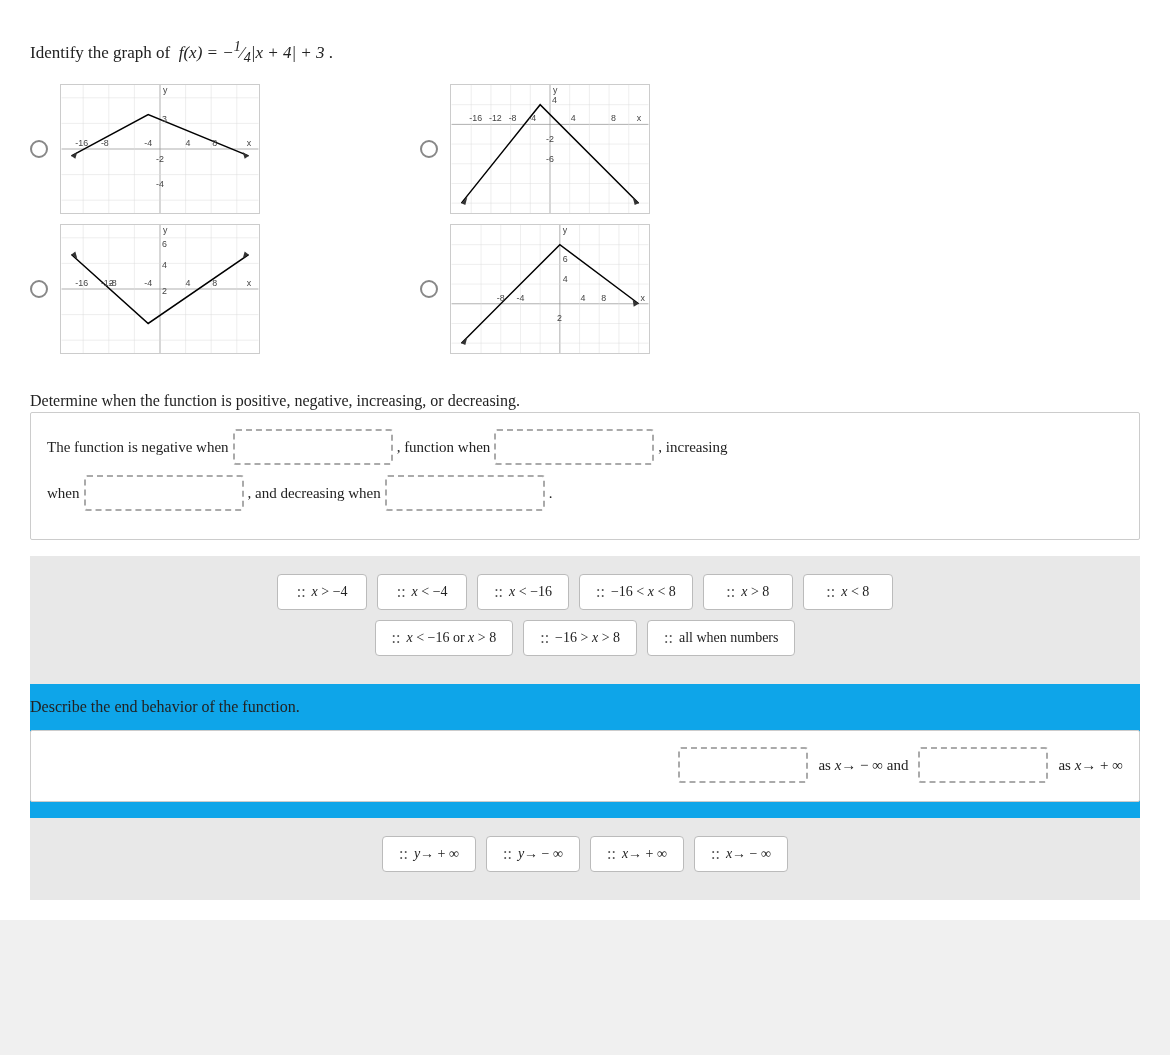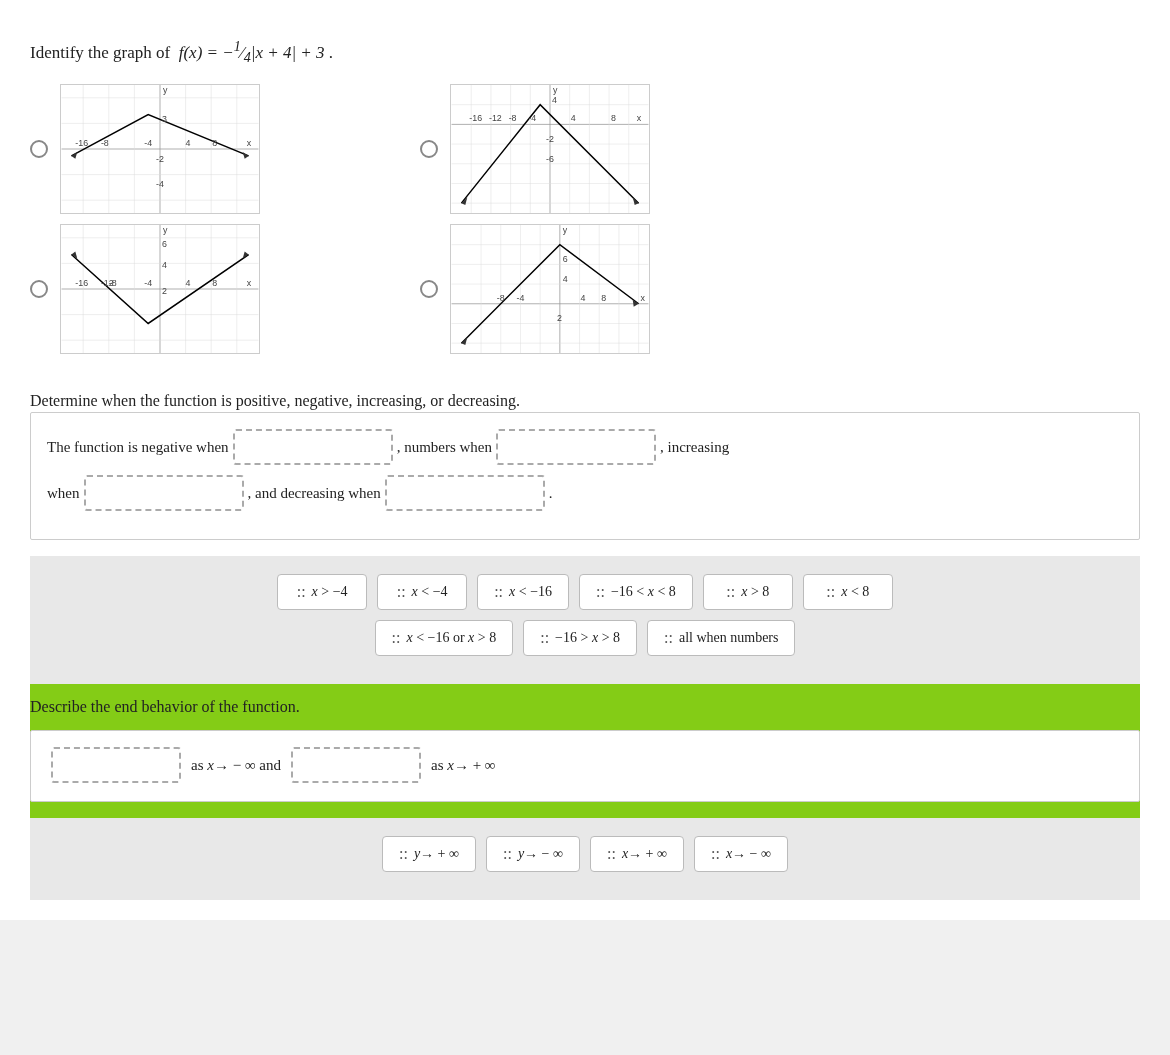--- a/index.html
+++ b/index.html
@@ -116,40 +116,41 @@
       min-width: 90px;
       font-family: Georgia, serif;
       gap: 6px;
     }
     .tile-dots {
       color: #555;
       font-size: 16px;
     }
     
     .end-behavior-section {
-      background: #84cc16;
+      background: #0ea5e9;
       padding: 14px 0 6px 0;
     }
     .end-behavior-title {
       font-size: 16px;
       margin-bottom: 14px;
     }
     .end-behavior-box {
       border: 1px solid #ccc;
       border-radius: 2px;
       padding: 16px 16px 18px 16px;
       margin-bottom: 10px;
       background: #fff;
     }
     .end-behavior-row {
       display: flex;
       align-items: center;
       flex-wrap: wrap;
       gap: 6px;
       font-size: 15px;
+      justify-content: flex-end;
     }
     
     .graph-svg {
       width: 100%;
       height: 100%;
     }
     .axis-label {
       font-size: 9px;
       fill: #444;
       font-family: Arial, sans-serif;
@@ -342,21 +343,21 @@
     </div>
   </div>
 
   <div class="determine-section">
     <div class="determine-title">Determine when the function is positive, negative, increasing, or decreasing.</div>
     <div class="determine-box">
 
       <div class="determine-row">
         <span>The function is negative when</span>
         <div class="drop-box"></div>
-        <span>, numbers when</span>
+        <span>, function when</span>
         <div class="drop-box"></div>
         <span>, increasing</span>
       </div>
 
       <div class="determine-row">
         <span>when</span>
         <div class="drop-box"></div>
         <span>, and decreasing when</span>
         <div class="drop-box"></div>
         <span>.</span>

